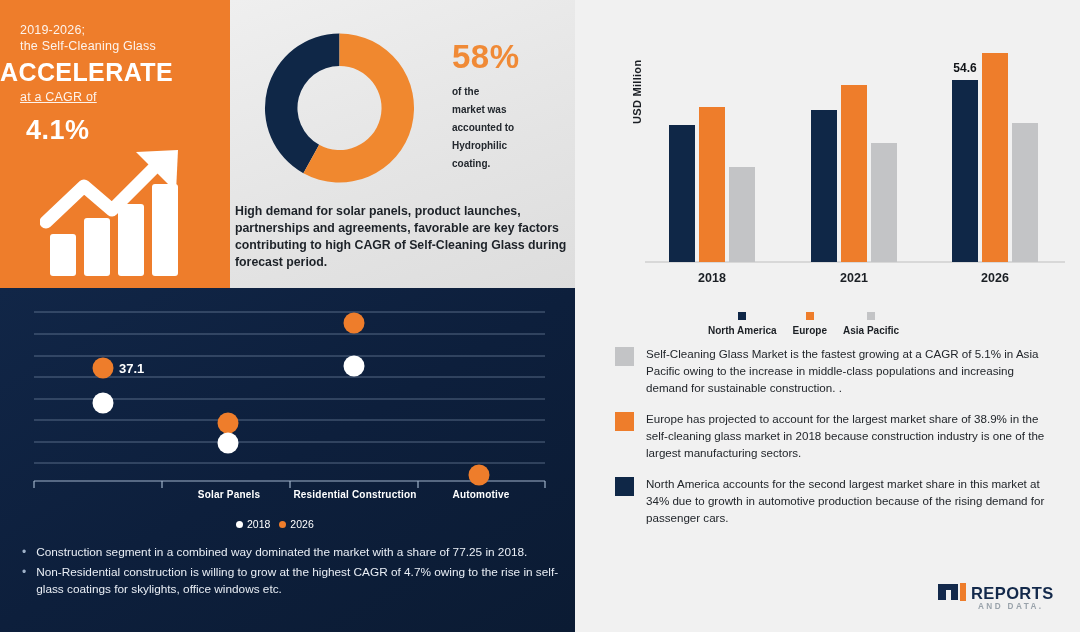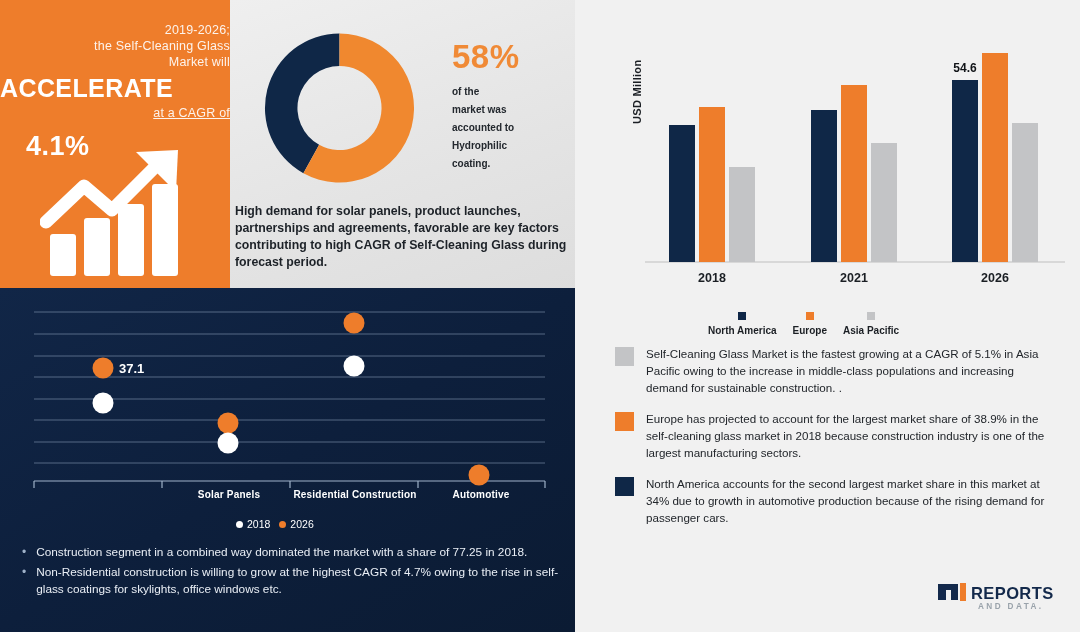--- a/index.html
+++ b/index.html
@@ -15,21 +15,21 @@
   
   .left-col{position:absolute;left:0;top:0;width:575px;height:632px;}
 
   
   .cagr-panel{
     position:absolute;left:0;top:0;width:230px;height:288px;
     background:#ee7d2b;overflow:hidden;
   }
   .cagr-line{
     color:#fdf3ec;font-size:12.5px;line-height:16px;
-    margin-left:20px;letter-spacing:.2px;text-align:right;
+    margin-left:20px;letter-spacing:.2px;
   }
   .cagr-years{margin-top:22px;}
   .cagr-accel{
     margin-top:4px;
     color:#ffffff;font-size:25px;font-weight:bold;letter-spacing:.4px;
     line-height:28px;
   }
   .cagr-of{margin-top:3px;text-decoration:underline;}
   .cagr-value{
     margin-left:26px;margin-top:10px;
@@ -113,21 +113,20 @@
 </head>
 <body>
 
 <div class="page">
 
   <div class="left-col">
 
     <div class="cagr-panel">
       <div class="cagr-line cagr-years">2019-2026;</div>
       <div class="cagr-line">the Self-Cleaning Glass</div>
-      <div class="cagr-line">Market will</div>
       <div class="cagr-accel">ACCELERATE</div>
       <div class="cagr-line cagr-of">at a CAGR of</div>
       <div class="cagr-value">4.1%</div>
 
       <svg class="growth-icon" viewBox="0 0 160 130">
 
         <rect x="10" y="86" width="26" height="42" rx="3" fill="#ffffff"></rect>
         <rect x="44" y="70" width="26" height="58" rx="3" fill="#ffffff"></rect>
         <rect x="78" y="56" width="26" height="72" rx="3" fill="#ffffff"></rect>
         <rect x="112" y="36" width="26" height="92" rx="3" fill="#ffffff"></rect>

